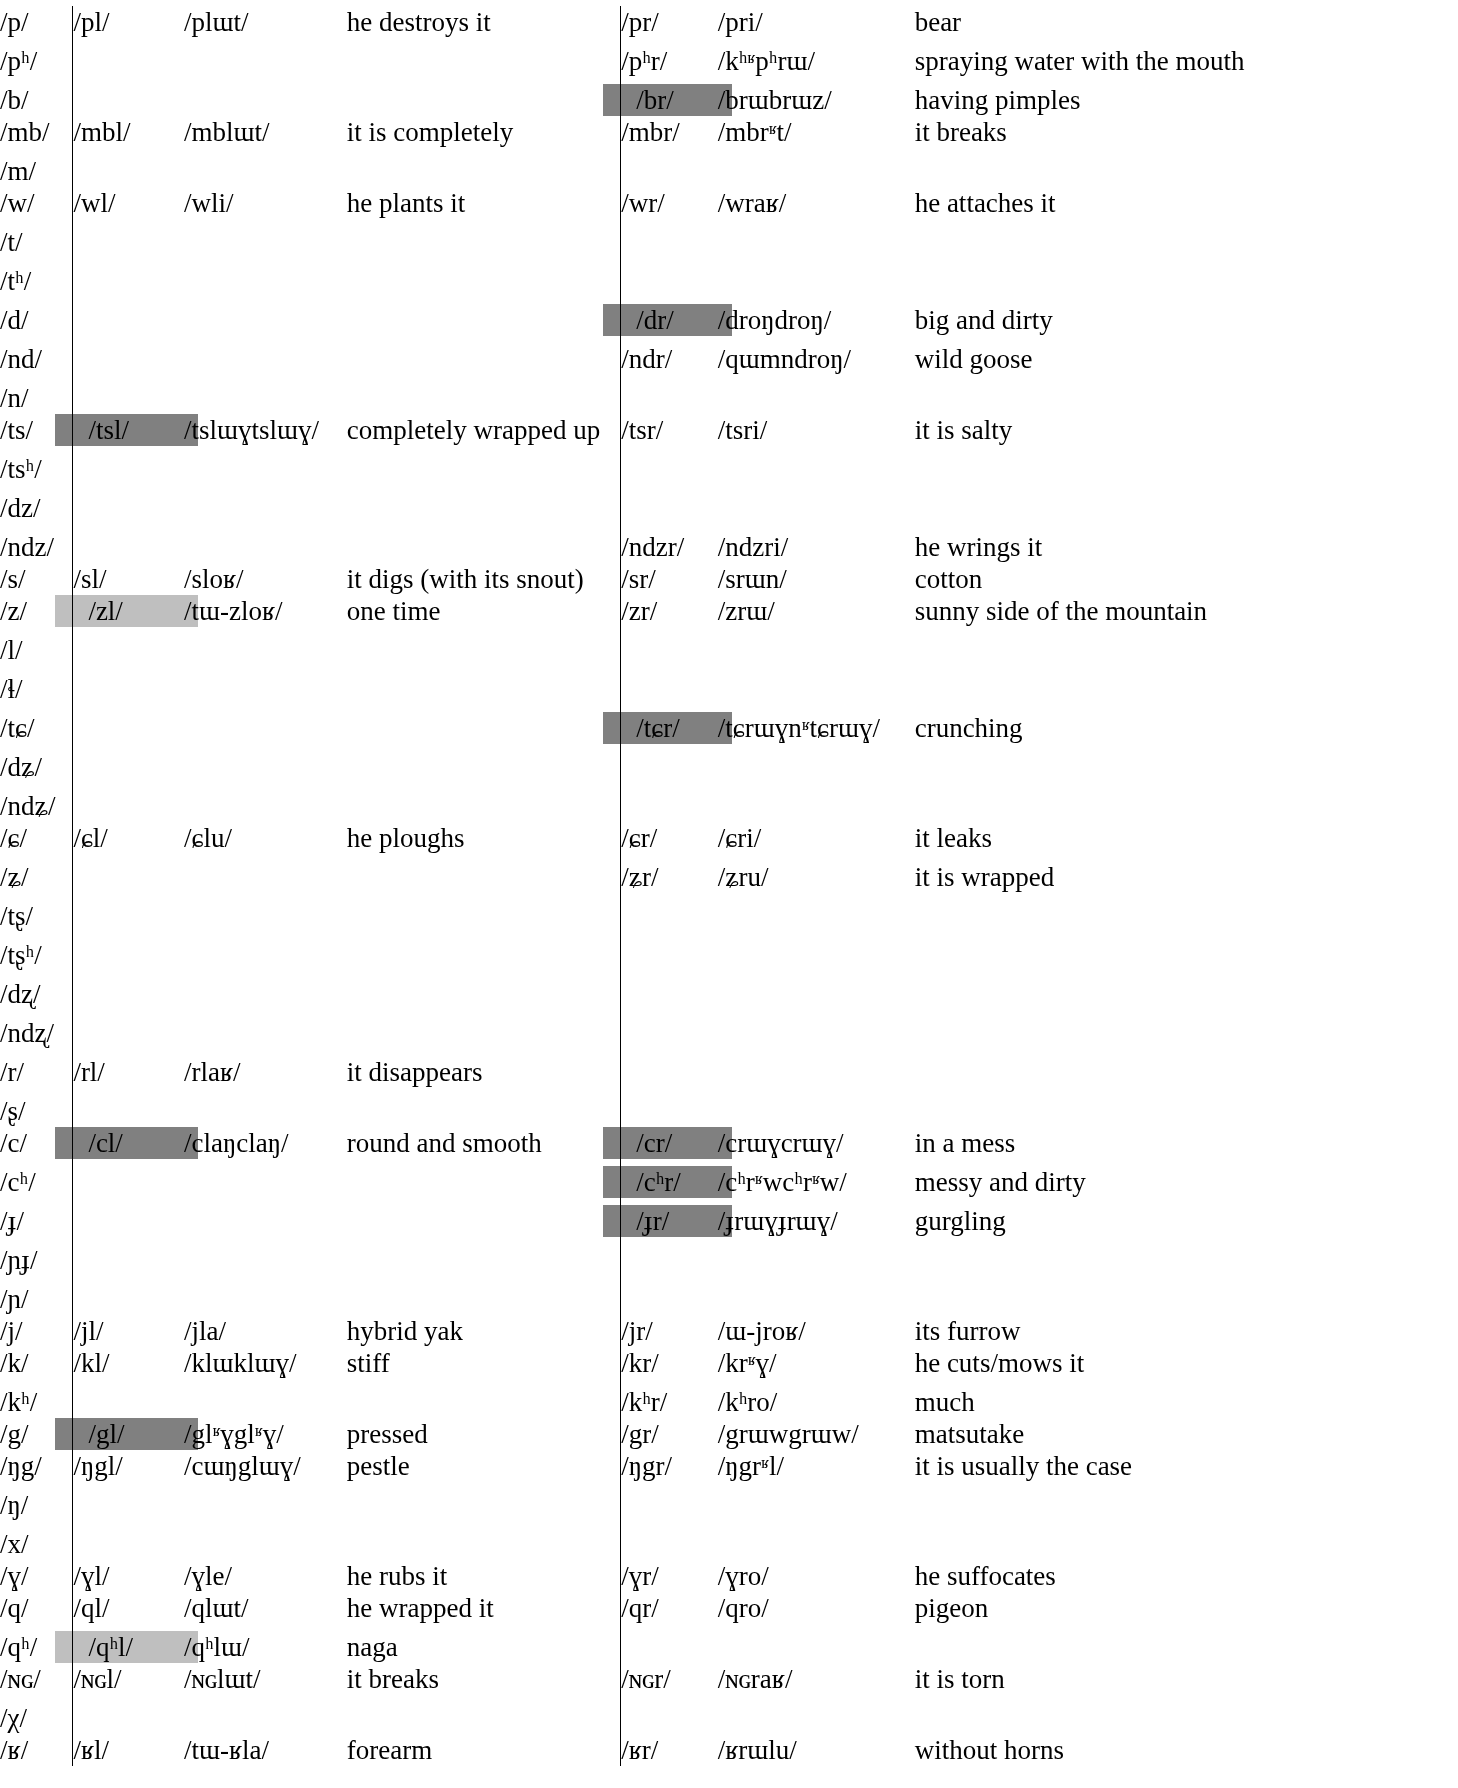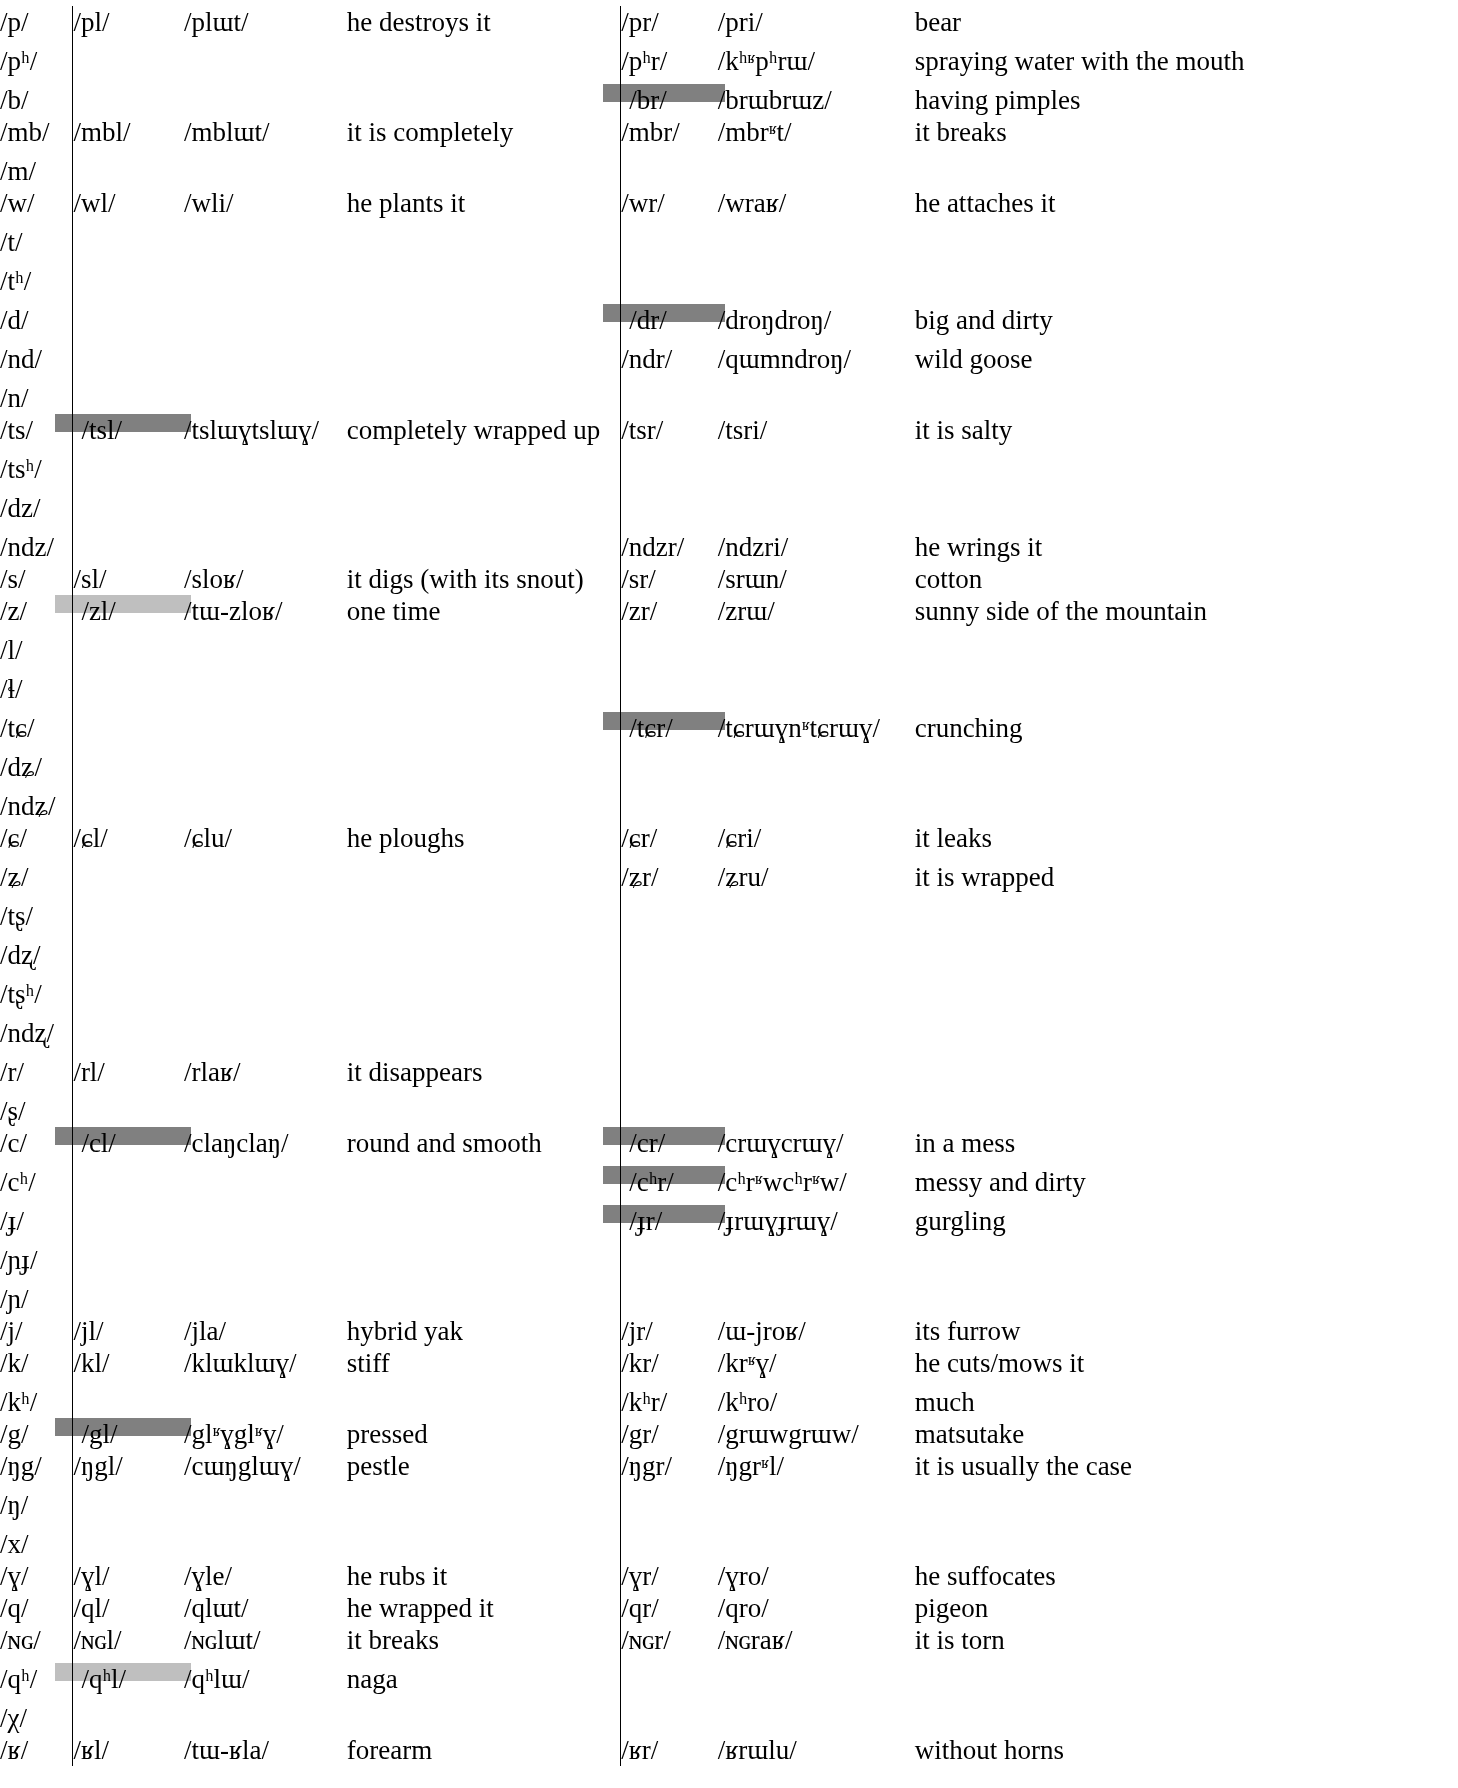--- a/index.html
+++ b/index.html
@@ -46,22 +46,22 @@
   .c-lform     { width: 162px; padding-left: 14px; }
   .c-lgloss    { width: 272px; padding-left: 8px; }
   .c-rclust    { width: 96px;  padding-left: 18px; border-left: 1.6px solid #000; }
   .c-rform     { width: 196px; padding-left: 10px; }
   .c-rgloss    { width: 540px; padding-left: 8px; }
 
   
   .hl {
     display: block;
     margin-left: -18px;
-    padding-left: 26px;
-    height: 18px;
+    padding-left: 33px;
+    height: 32px;
     line-height: 32px;
   }
   .hl-dark  { background: #808080; }
   .hl-light { background: #bfbfbf; }
   .plain    { display: block; height: 32px; line-height: 32px; }
 
   .c-lclust .hl  { width: 110px; }
   .c-rclust .hl  { width: 96px;  }
 </style>
 </head>
@@ -389,34 +389,34 @@
           </td>
           <td class="c-lform"><span></span></td>
           <td class="c-lgloss"><span></span></td>
           <td class="c-rclust">
             <span class="plain"></span>
           </td>
           <td class="c-rform"><span></span></td>
           <td class="c-rgloss"><span></span></td>
         </tr>
         <tr>
+          <td class="c-onset"><span>/tʂʰ/</span></td>
+          <td class="c-lclust">
+            <span class="plain"></span>
+          </td>
+          <td class="c-lform"><span></span></td>
+          <td class="c-lgloss"><span></span></td>
+          <td class="c-rclust">
+            <span class="plain"></span>
+          </td>
+          <td class="c-rform"><span></span></td>
+          <td class="c-rgloss"><span></span></td>
+        </tr>
+        <tr>
           <td class="c-onset"><span>/dʐ/</span></td>
-          <td class="c-lclust">
-            <span class="plain"></span>
-          </td>
-          <td class="c-lform"><span></span></td>
-          <td class="c-lgloss"><span></span></td>
-          <td class="c-rclust">
-            <span class="plain"></span>
-          </td>
-          <td class="c-rform"><span></span></td>
-          <td class="c-rgloss"><span></span></td>
-        </tr>
-        <tr>
-          <td class="c-onset"><span>/tʂʰ/</span></td>
           <td class="c-lclust">
             <span class="plain"></span>
           </td>
           <td class="c-lform"><span></span></td>
           <td class="c-lgloss"><span></span></td>
           <td class="c-rclust">
             <span class="plain"></span>
           </td>
           <td class="c-rform"><span></span></td>
           <td class="c-rgloss"><span></span></td>
@@ -636,44 +636,44 @@
           </td>
           <td class="c-lform"><span>/qlɯt/</span></td>
           <td class="c-lgloss"><span>he wrapped it</span></td>
           <td class="c-rclust">
             <span class="plain">/qr/</span>
           </td>
           <td class="c-rform"><span>/qro/</span></td>
           <td class="c-rgloss"><span>pigeon</span></td>
         </tr>
         <tr>
+          <td class="c-onset"><span>/qʰ/</span></td>
+          <td class="c-lclust">
+            <span class="hl hl-light">/qʰl/</span>
+          </td>
+          <td class="c-lform"><span>/qʰlɯ/</span></td>
+          <td class="c-lgloss"><span>naga</span></td>
+          <td class="c-rclust">
+            <span class="plain"></span>
+          </td>
+          <td class="c-rform"><span></span></td>
+          <td class="c-rgloss"><span></span></td>
+        </tr>
+        <tr>
           <td class="c-onset"><span>/ɴɢ/</span></td>
           <td class="c-lclust">
             <span class="plain">/ɴɢl/</span>
           </td>
           <td class="c-lform"><span>/ɴɢlɯt/</span></td>
           <td class="c-lgloss"><span>it breaks</span></td>
           <td class="c-rclust">
             <span class="plain">/ɴɢr/</span>
           </td>
           <td class="c-rform"><span>/ɴɢraʁ/</span></td>
           <td class="c-rgloss"><span>it is torn</span></td>
-        </tr>
-        <tr>
-          <td class="c-onset"><span>/qʰ/</span></td>
-          <td class="c-lclust">
-            <span class="hl hl-light">/qʰl/</span>
-          </td>
-          <td class="c-lform"><span>/qʰlɯ/</span></td>
-          <td class="c-lgloss"><span>naga</span></td>
-          <td class="c-rclust">
-            <span class="plain"></span>
-          </td>
-          <td class="c-rform"><span></span></td>
-          <td class="c-rgloss"><span></span></td>
         </tr>
         <tr>
           <td class="c-onset"><span>/χ/</span></td>
           <td class="c-lclust">
             <span class="plain"></span>
           </td>
           <td class="c-lform"><span></span></td>
           <td class="c-lgloss"><span></span></td>
           <td class="c-rclust">
             <span class="plain"></span>

